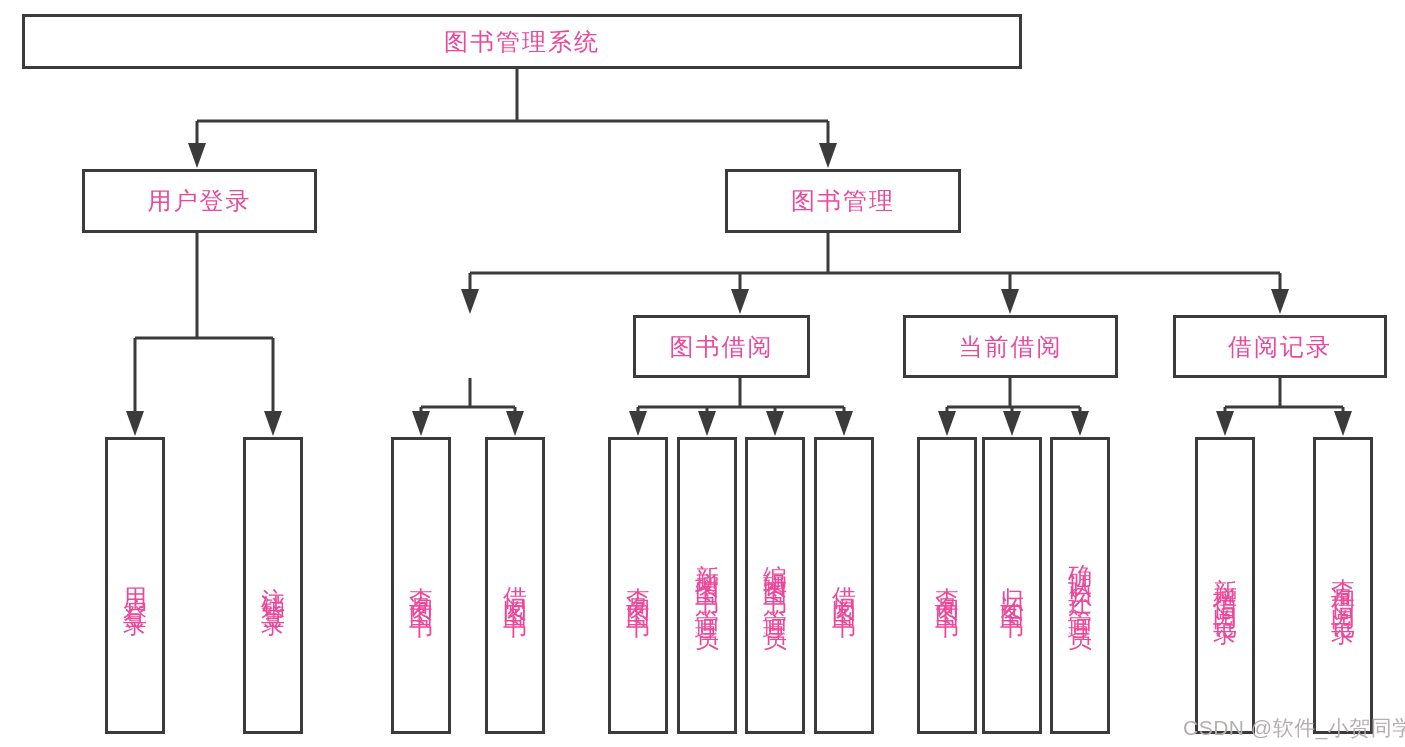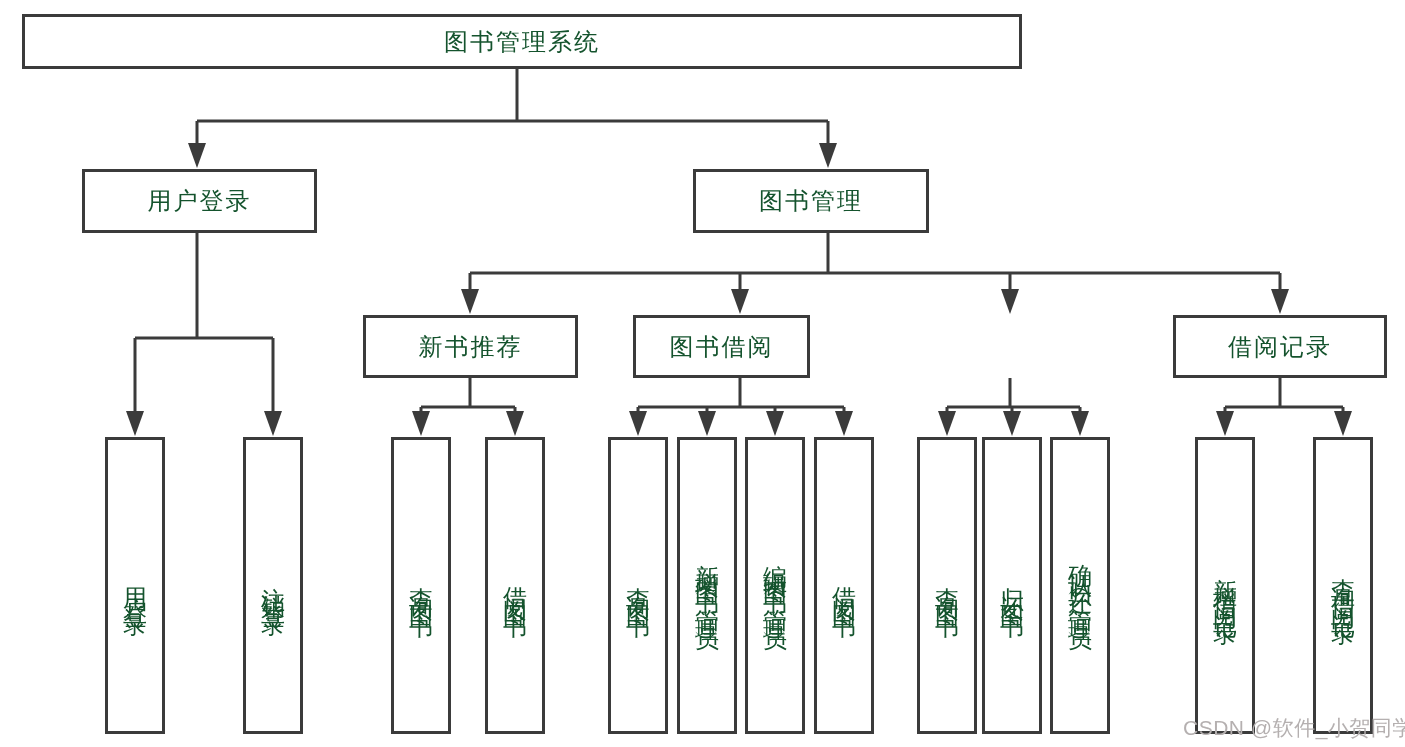--- a/index.html
+++ b/index.html
@@ -17,21 +17,21 @@
     width: 1405px; height: 747px;
   }
   .box {
     position: absolute;
     box-sizing: border-box;
     background: #ffffff;
     border: 3px solid #3b3b3b;
     display: flex;
     align-items: center;
     justify-content: center;
-    color: #14532d;
+    color: #ec4899;
   }
   .hbox .lbl {
     font-size: 24px;
     letter-spacing: 2px;
     white-space: nowrap;
   }
   .vbox .vtext {
     writing-mode: vertical-rl;
     text-orientation: mixed;
     font-size: 24px;
@@ -87,29 +87,29 @@
     </g>
   </svg>
 
   <div class="box hbox" style="left:22px;top:14px;width:1000px;height:55px">
     <span class="lbl">图书管理系统</span>
   </div>
 
   <div class="box hbox" style="left:82px;top:169px;width:235px;height:64px">
     <span class="lbl">用户登录</span>
   </div>
-  <div class="box hbox" style="left:693px;top:169px;width:236px;height:64px">
+  <div class="box hbox" style="left:725px;top:169px;width:236px;height:64px">
     <span class="lbl">图书管理</span>
   </div>
 
-  <div class="box hbox" style="left:363px;top:315px;width:215px;height:63px">
-    <span class="lbl">新书推荐</span>
-  </div>
   <div class="box hbox" style="left:633px;top:315px;width:177px;height:63px">
     <span class="lbl">图书借阅</span>
+  </div>
+  <div class="box hbox" style="left:903px;top:315px;width:215px;height:63px">
+    <span class="lbl">当前借阅</span>
   </div>
   <div class="box hbox" style="left:1173px;top:315px;width:214px;height:63px">
     <span class="lbl">借阅记录</span>
   </div>
 
   <div class="box vbox" style="left:105px;top:437px;width:60px;height:297px">
     <span class="vtext">用户登录</span>
   </div>
   <div class="box vbox" style="left:243px;top:437px;width:60px;height:297px">
     <span class="vtext">注销登录</span>

